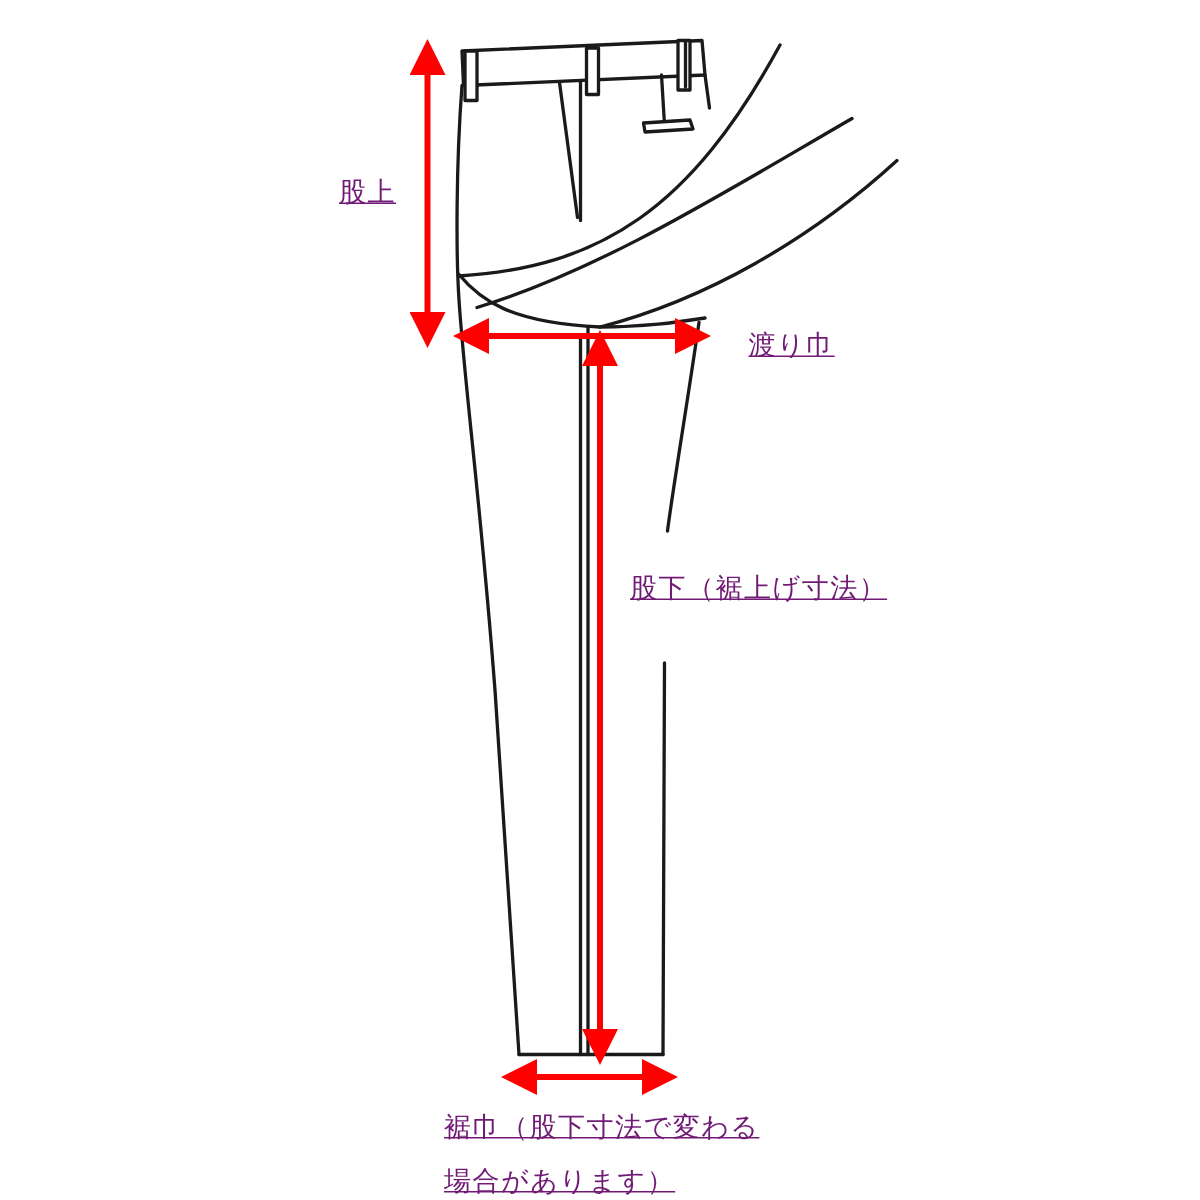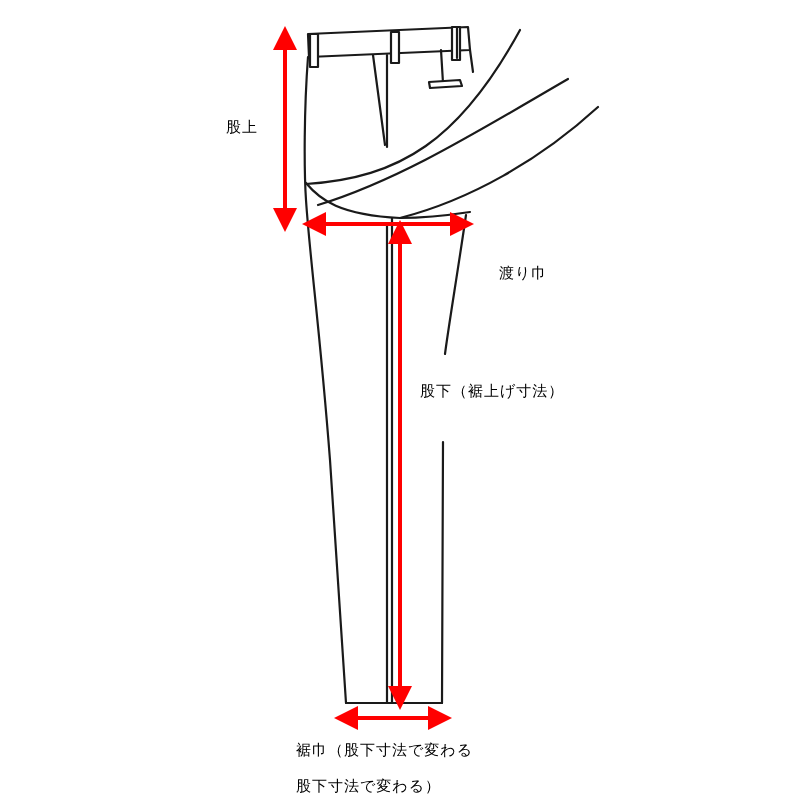--- a/index.html
+++ b/index.html
@@ -1,20 +1,20 @@
 <!DOCTYPE html>
 <html><head>
   <meta charset="utf-8">
   <style>
     html, body { margin: 0; padding: 0; background: #ffffff; }
     body { width: 800px; height: 800px; position: relative; overflow: hidden; font-family: "DejaVu Sans", sans-serif; }
     svg.diagram { position: absolute; left: 0; top: 0; width: 800px; height: 800px; }
-    .label { position: absolute; color: #000000; font-size: 15px; line-height: 1; white-space: nowrap; letter-spacing: 1px; }
+    .label { position: absolute; color: #701a75; font-size: 18px; line-height: 1; white-space: nowrap; letter-spacing: 1px; text-decoration: underline; }
     .label.rise { left: 226px; top: 120px; }
-    .label.thigh { left: 499px; top: 222px; margin-top: 44px; }
+    .label.thigh { left: 499px; top: 222px; }
     .label.inseam { left: 420px; top: 384px; }
     .label.hem1 { left: 296px; top: 743px; }
     .label.hem2 { left: 296px; top: 779px; }
   </style>
 </head>
 <body>
 
 <svg class="diagram" viewBox="0 0 800 800" xmlns="http://www.w3.org/2000/svg">
   <defs>
     <marker id="ah" markerWidth="6" markerHeight="6" refX="3" refY="3" orient="auto-start-reverse" markerUnits="strokeWidth">
@@ -61,13 +61,13 @@
     <line x1="314" y1="224" x2="462" y2="224" marker-start="url(#ah)" marker-end="url(#ah)"></line>
     <line x1="400" y1="232" x2="400" y2="698" marker-start="url(#ah)" marker-end="url(#ah)"></line>
     <line x1="346" y1="718" x2="440" y2="718" marker-start="url(#ah)" marker-end="url(#ah)"></line>
   </g>
 </svg>
 
 <div class="label rise">股上</div>
 <div class="label thigh">渡り巾</div>
 <div class="label inseam">股下（裾上げ寸法）</div>
 <div class="label hem1">裾巾（股下寸法で変わる</div>
-<div class="label hem2">股下寸法で変わる）</div>
+<div class="label hem2">場合があります）</div>
 
 </body></html>

